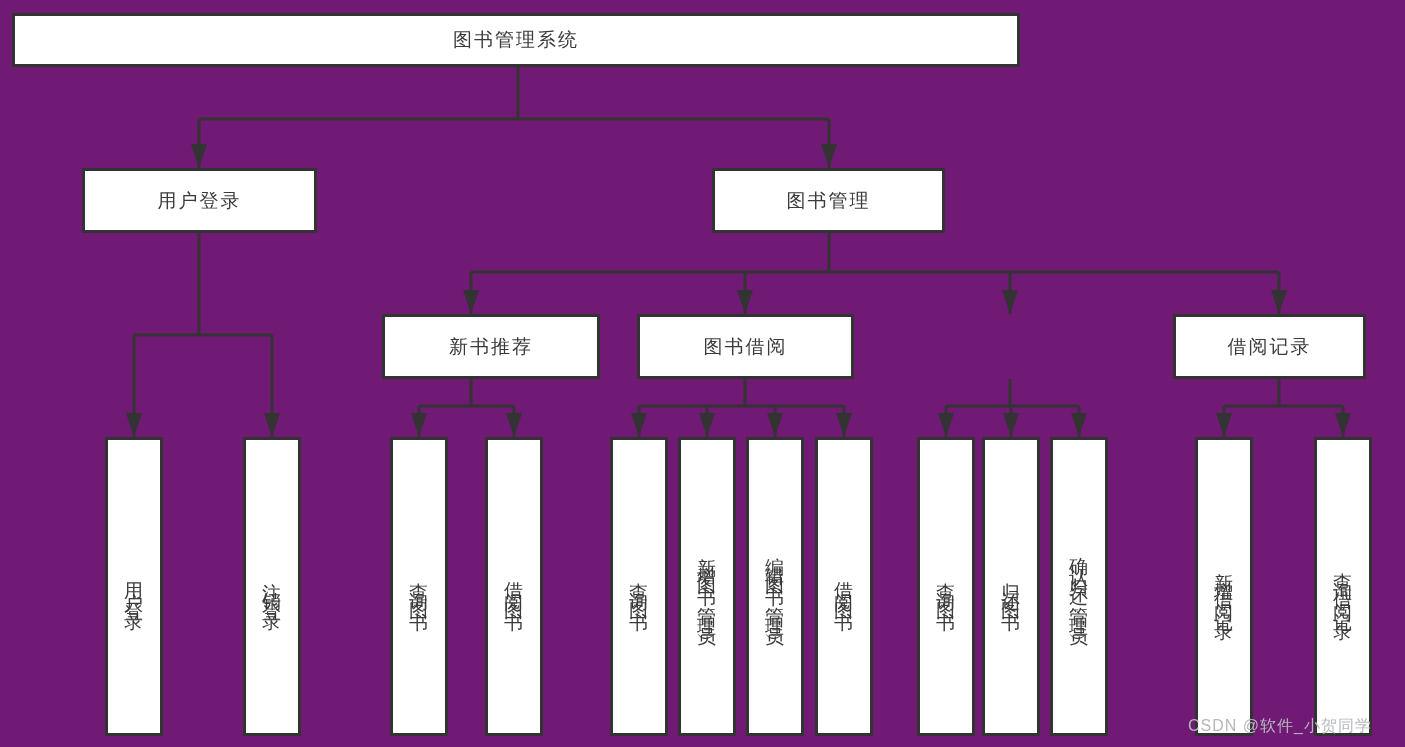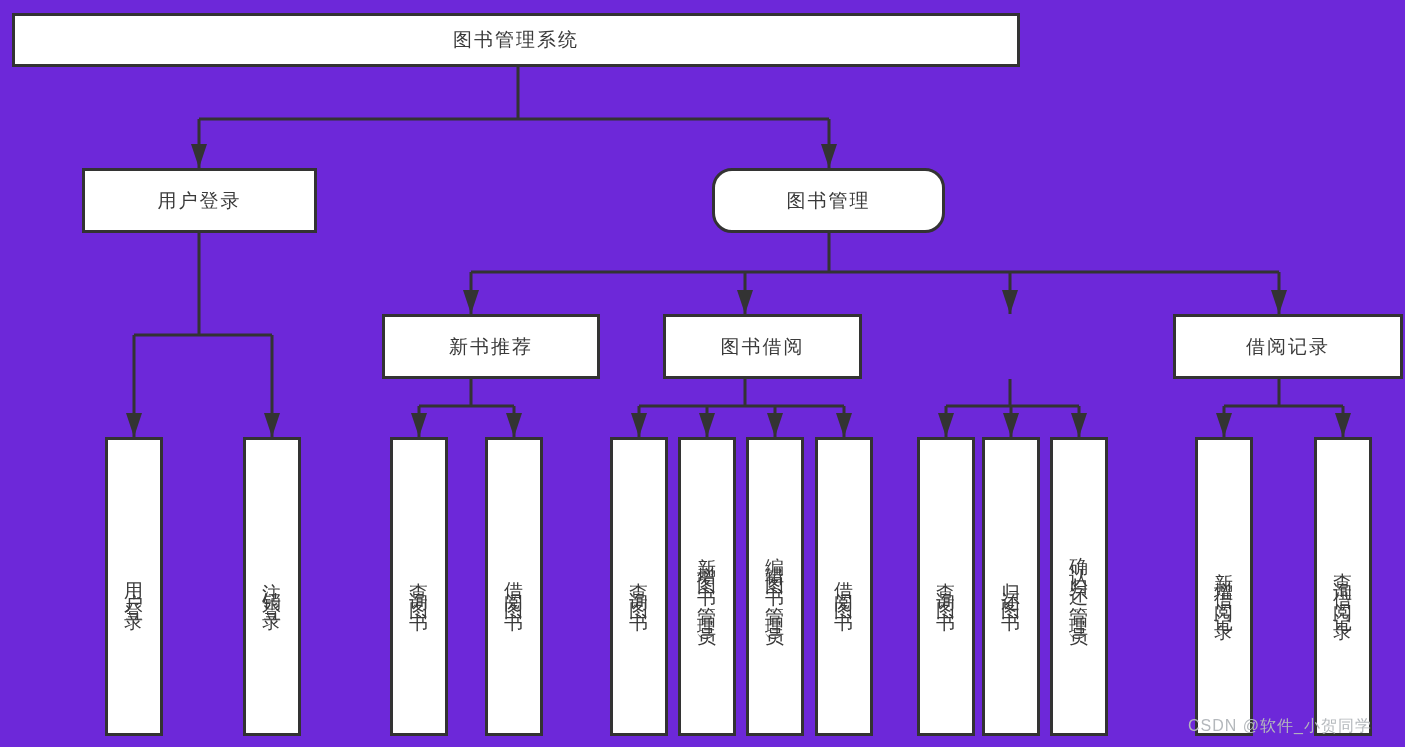--- a/index.html
+++ b/index.html
@@ -1,19 +1,19 @@
 <!DOCTYPE html>
 <html><head>
 <meta charset="utf-8">
 <style>
   html,body{margin:0;padding:0;background:#ffffff;}
   .canvas{
     position:relative;
     width:1405px;height:747px;
-    background:#6d28d9;
+    background:#701a75;
     font-family:"Liberation Sans","DejaVu Sans",sans-serif;
     overflow:hidden;
   }
   .wires{position:absolute;left:0;top:0;}
   .box{
     position:absolute;
     box-sizing:border-box;
     border:3px solid #333333;
     background:#ffffff;
     display:flex;align-items:center;justify-content:center;
@@ -93,31 +93,31 @@
     </g>
   </svg>
 
   <div class="box" style="left:12px;top:13px;width:1008px;height:54px;">
     <span>图书管理系统</span>
   </div>
 
   <div class="box" style="left:82px;top:168px;width:235px;height:65px;">
     <span>用户登录</span>
   </div>
-  <div class="box" style="left:712px;top:168px;width:233px;height:65px;border-radius:20px;">
+  <div class="box" style="left:712px;top:168px;width:233px;height:65px;">
     <span>图书管理</span>
   </div>
 
   <div class="box" style="left:362px;top:314px;width:218px;height:65px;margin-left:20px;">
     <span>新书推荐</span>
   </div>
-  <div class="box" style="left:663px;top:314px;width:199px;height:65px;">
+  <div class="box" style="left:637px;top:314px;width:217px;height:65px;">
     <span>图书借阅</span>
   </div>
-  <div class="box" style="left:1173px;top:314px;width:230px;height:65px;">
+  <div class="box" style="left:1173px;top:314px;width:193px;height:65px;">
     <span>借阅记录</span>
   </div>
 
   <div class="vbox" style="left:105px;top:437px;width:58px;height:299px;">
     <span class="vlabel">用户登录</span>
   </div>
   <div class="vbox" style="left:243px;top:437px;width:58px;height:299px;">
     <span class="vlabel">注销登录</span>
   </div>
 

